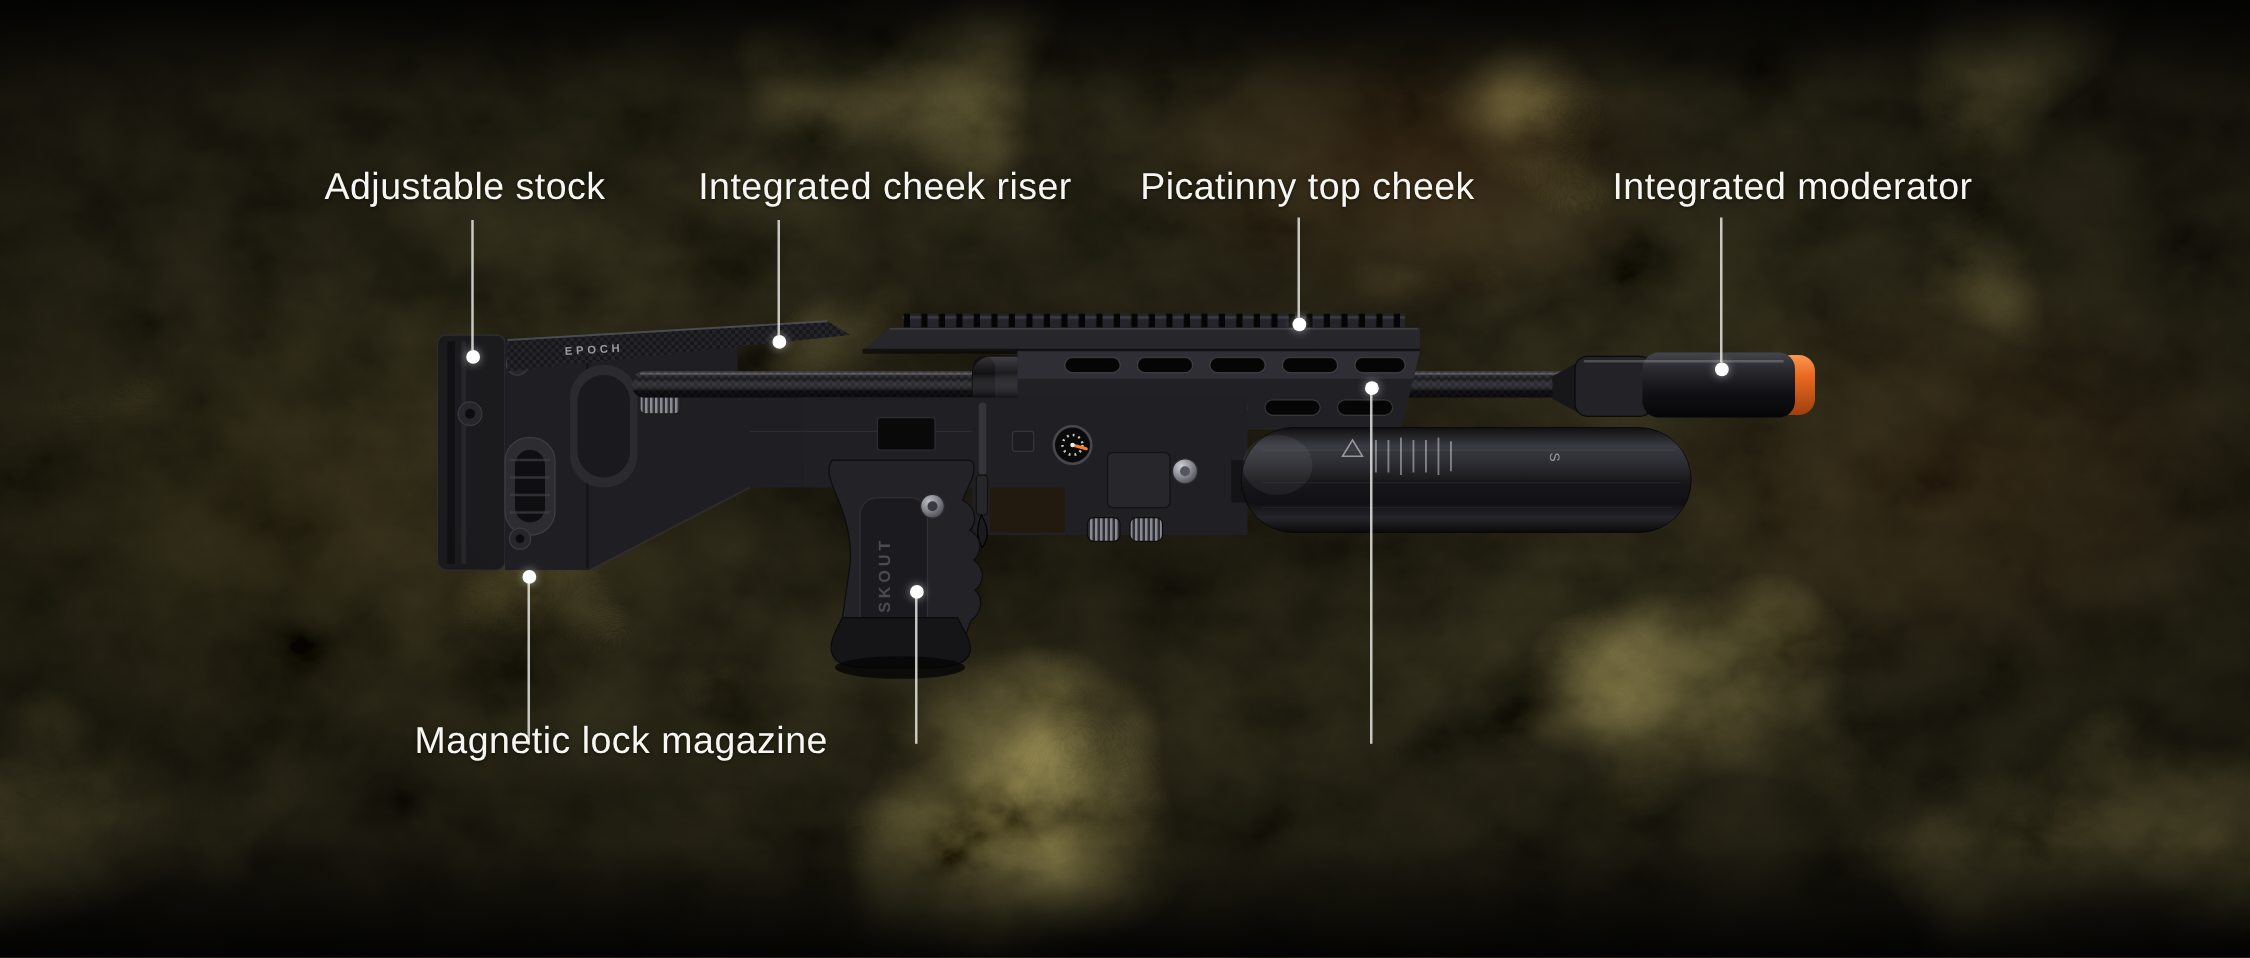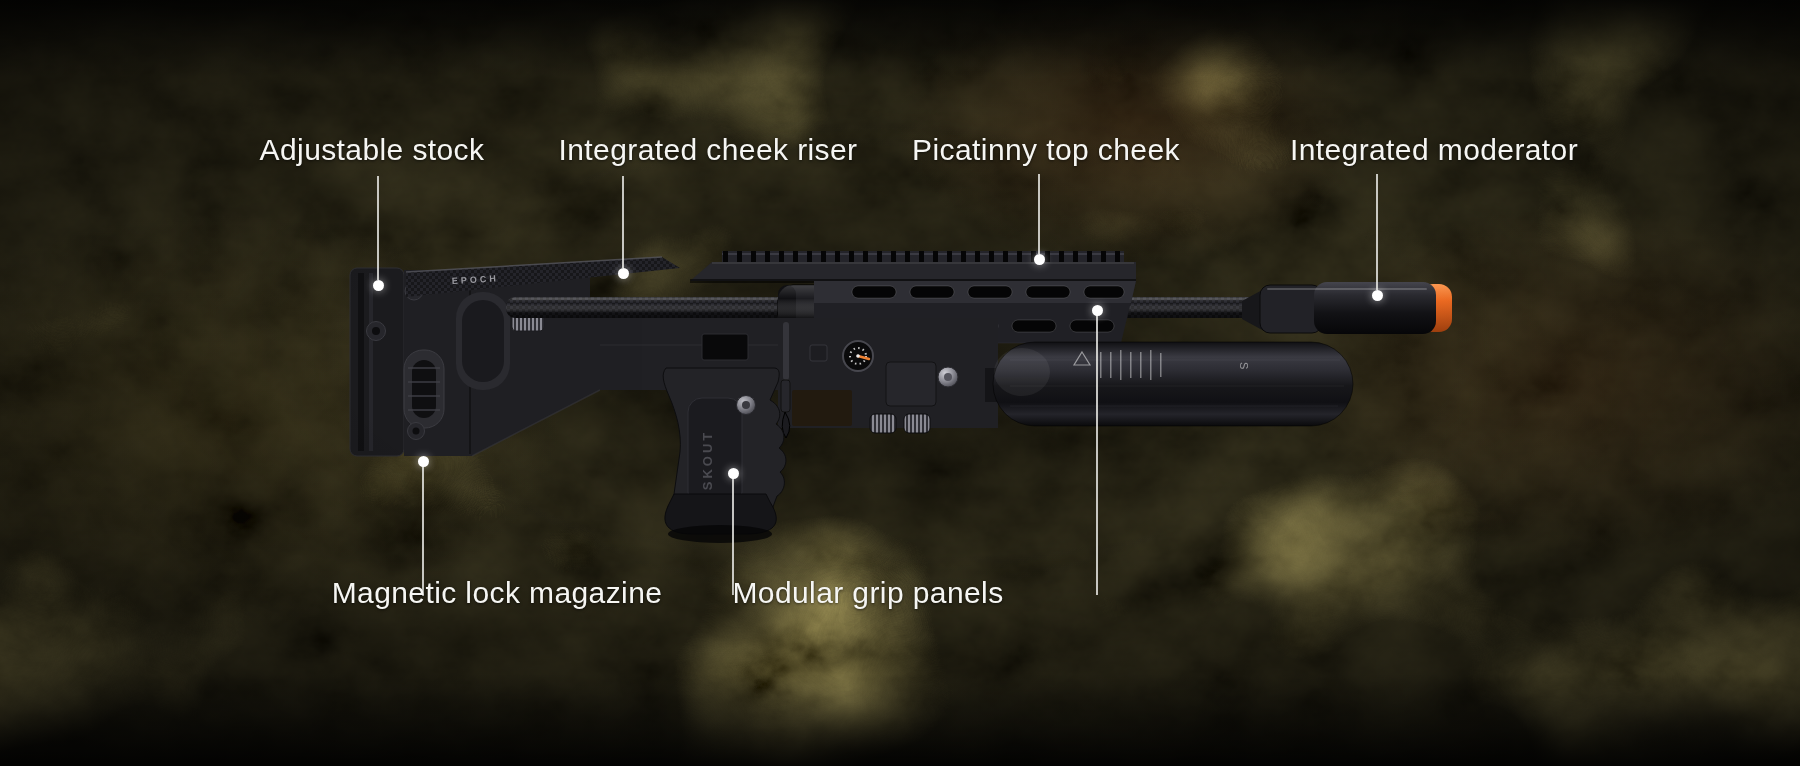--- a/index.html
+++ b/index.html
@@ -252,15 +252,14 @@
   <div class="dot" style="left:1371.5px;top:289.5px;"></div>
   <div class="dot" style="left:417.5px;top:455.5px;"></div>
   <div class="dot" style="left:727.5px;top:467.5px;"></div>
   <div class="dot" style="left:1091.5px;top:304.5px;"></div>
 
   <div class="callout c-top" style="left:372px;">Adjustable stock</div>
   <div class="callout c-top" style="left:708px;">Integrated cheek riser</div>
   <div class="callout c-top" style="left:1046px;">Picatinny top cheek</div>
   <div class="callout c-top" style="left:1434px;">Integrated moderator</div>
   <div class="callout c-bottom" style="left:497px;">Magnetic lock magazine</div>
-  <div class="callout c-bottom" style="left:868px;">Modular grip panels</div>
 
 </div>
 
 </body></html>

